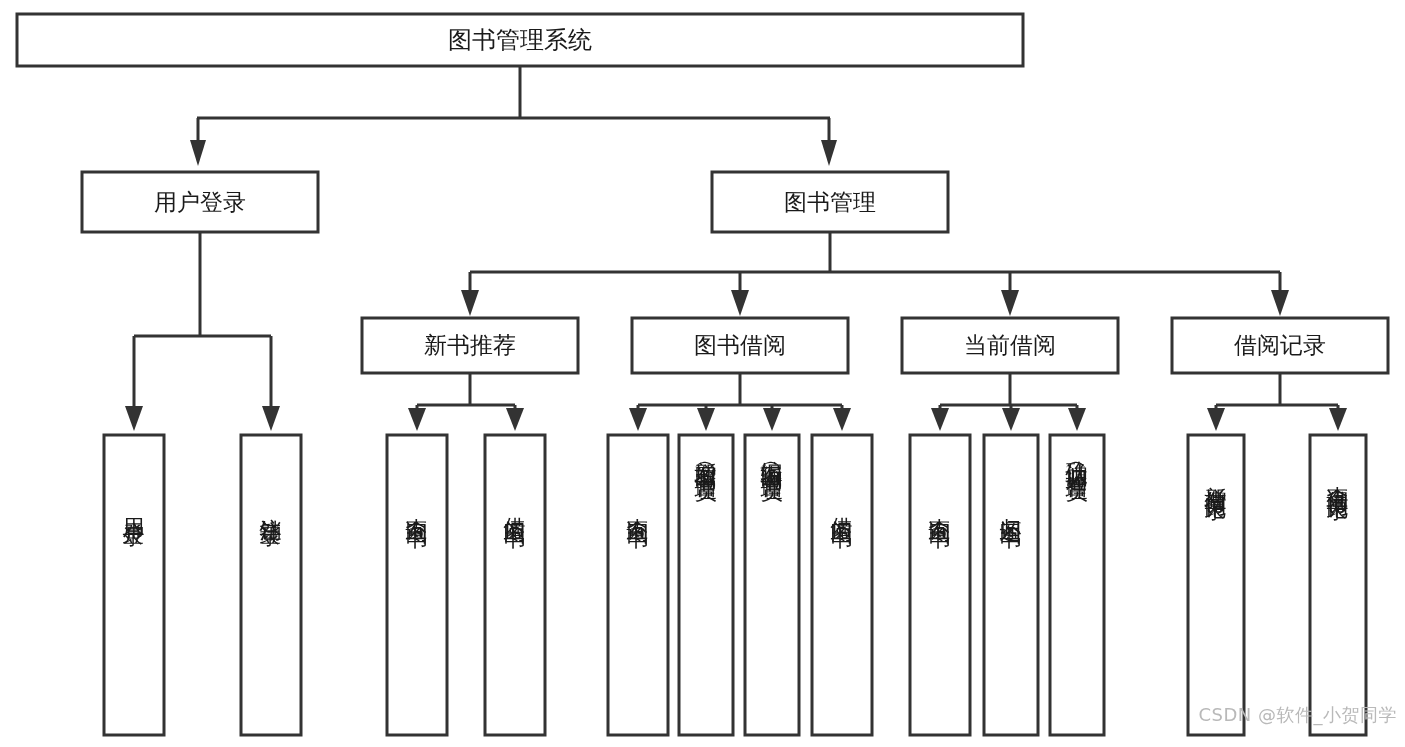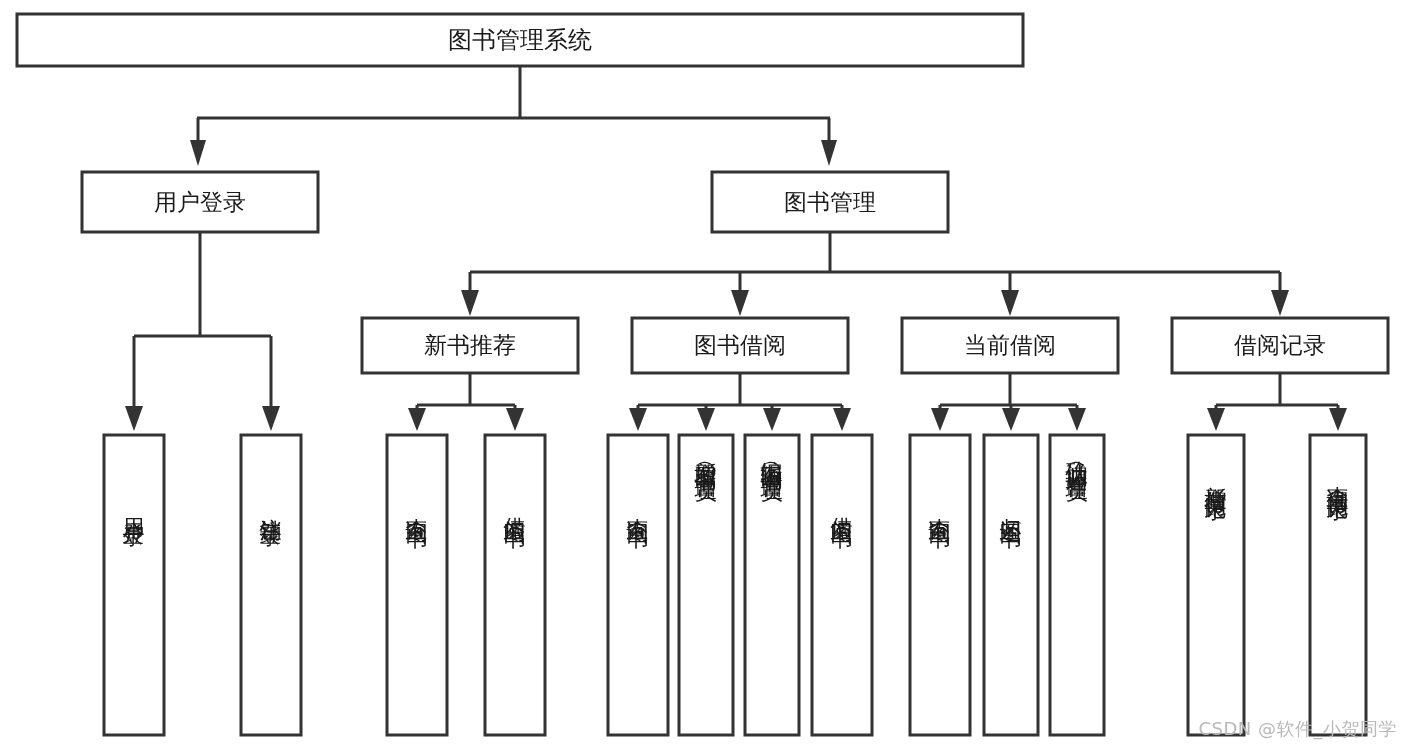--- a/index.html
+++ b/index.html
@@ -68,21 +68,21 @@
     font-family: "DejaVu Sans", "Liberation Sans", sans-serif;
     font-size: 22px;
     line-height: 1.05;
     letter-spacing: 3px;
     color: #1a1a1a;
     white-space: nowrap;
   }
   .watermark {
     position: absolute;
     right: 8px;
-    bottom: 6px;
+    bottom: 20px;
     font-family: "DejaVu Sans", "Liberation Sans", sans-serif;
     font-size: 18px;
     color: #b9b9b9;
     letter-spacing: 0.5px;
     white-space: nowrap;
   }
 </style>
 </head>
 <body>
 

